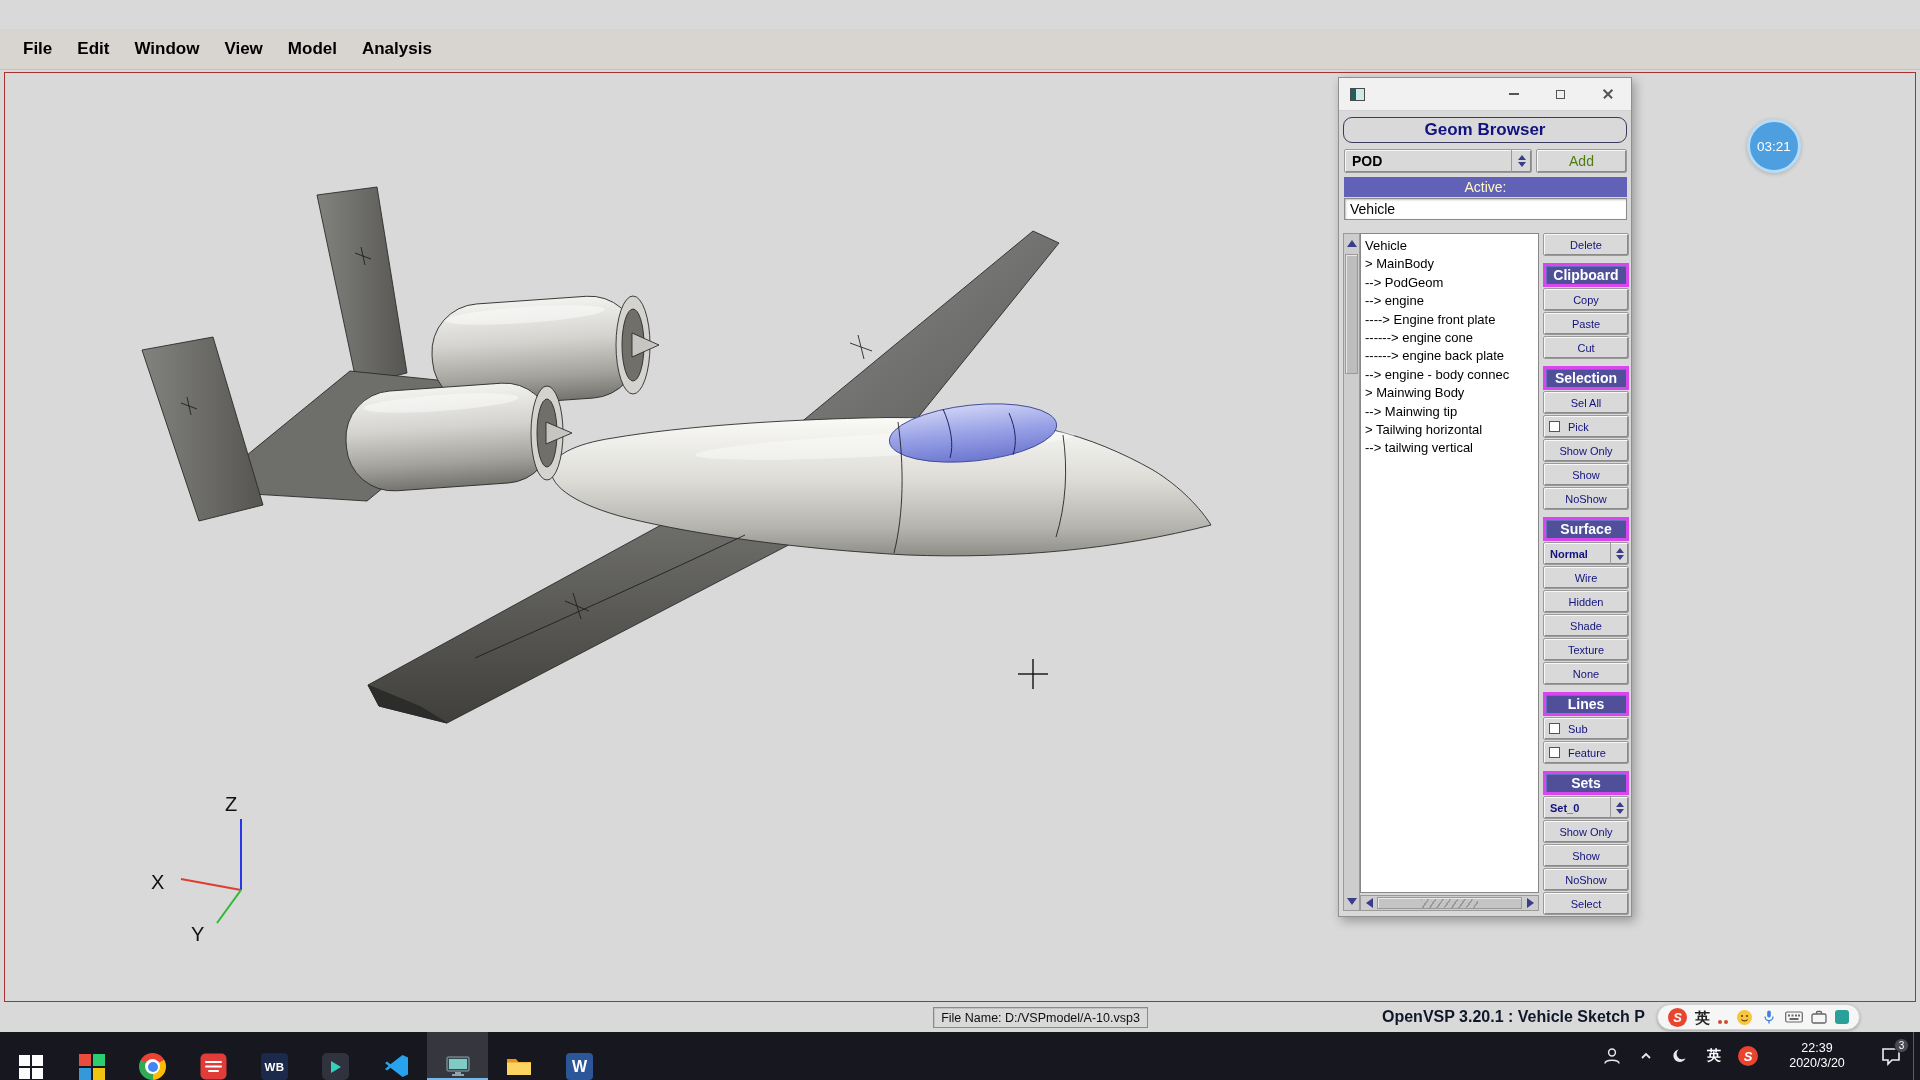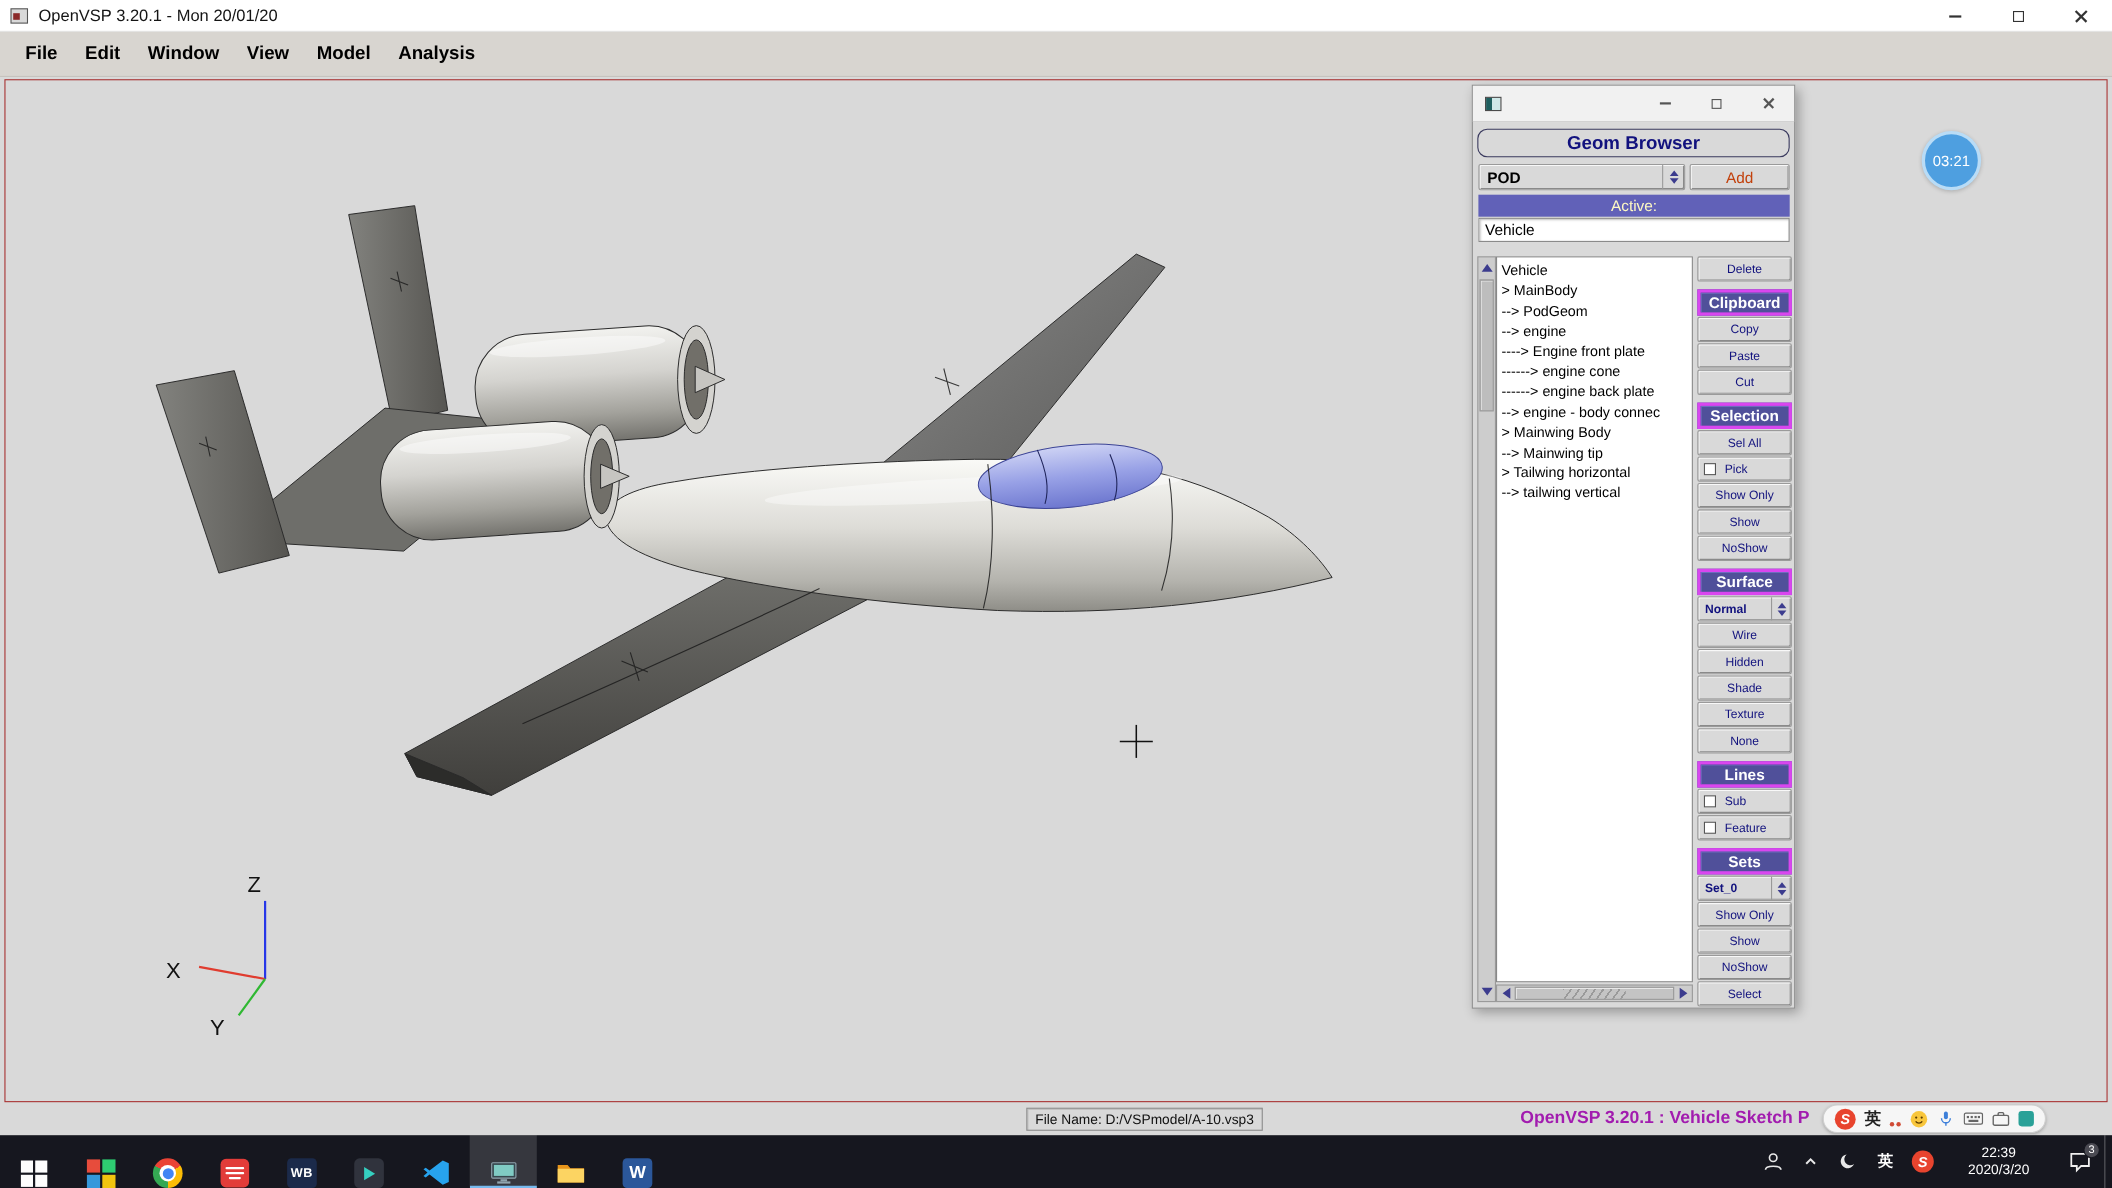--- a/index.html
+++ b/index.html
@@ -26,21 +26,21 @@
   
   .viewport{position:absolute;left:4px;top:72px;width:1912px;height:930px;border:1px solid #a83232;background:#d9d9d9;z-index:1;}
   .viewport svg.scene{display:block;}
 
   
   .timer{position:absolute;left:1747px;top:119px;width:54px;height:54px;border-radius:50%;background:#4e9fe0;border:3px solid #b9dcf6;color:#fff;display:flex;align-items:center;justify-content:center;font-size:13.5px;z-index:6;box-shadow:0 1px 4px rgba(0,0,0,.2);}
 
   
   .statusbar{position:absolute;left:0;top:1003px;width:1920px;height:29px;background:#d9d9d9;z-index:4;}
   .file-box{position:absolute;left:933px;top:4px;width:215px;height:21px;border:1px solid #8a8a8a;box-shadow:inset 1px 1px 0 #c2c2c2;display:flex;align-items:center;justify-content:center;font-size:12.5px;color:#101010;background:#d9d9d9;}
-  .app-status{position:absolute;left:1382px;top:5px;font-size:16px;font-weight:700;color:#a21caf;white-space:nowrap;}
+  .app-status{position:absolute;left:1382px;top:5px;font-size:16px;font-weight:700;color:#0f172a;white-space:nowrap;}
 
   
   .ime-bar{position:absolute;left:1657px;top:1004px;height:26px;display:flex;align-items:center;gap:8px;background:#f6f6f6;border:1px solid #cfcfcf;border-radius:13px;padding:0 10px;z-index:7;box-shadow:0 1px 3px rgba(0,0,0,.25);}
   .sogou-round{width:19px;height:19px;border-radius:50%;background:#e8442e;color:#fff;font-weight:700;font-style:italic;font-size:13px;display:flex;align-items:center;justify-content:center;}
   .sogou-round.small{width:20px;height:20px;}
   .ime-lang{font-size:15px;font-weight:700;color:#222;line-height:1;}
   .ime-ic{display:flex;align-items:center;justify-content:center;}
   .skin-sq{display:block;width:14px;height:14px;border-radius:3px;background:#2aa198;}
   .punct{display:flex;gap:2px;align-items:flex-end;height:14px;}
   .punct i{display:block;width:4px;height:4px;border-radius:50%;background:#d04b35;}
@@ -58,21 +58,21 @@
   .gw-close i:first-child{transform:rotate(45deg);}
   .gw-close i:last-child{transform:rotate(-45deg);}
   .gw-body{position:relative;height:806px;}
 
   .gb-title{position:absolute;left:4px;top:6px;width:284px;height:26px;border:1.6px solid #3a3a5e;border-radius:9px;display:flex;align-items:center;justify-content:center;font-size:17px;font-weight:700;color:#12127e;background:#d9d9d9;}
 
   .raised{background:#d9d9d9;border:1px solid #9a9a9a;box-shadow:inset 1px 1px 0 #f8f8f8,inset -1px -1px 0 #8a8a8a;border-radius:2px;}
   .gb-choice{position:absolute;left:5px;top:38px;width:188px;height:24px;display:flex;align-items:stretch;}
   .choice-label{flex:1;display:flex;align-items:center;padding-left:7px;font-size:14px;font-weight:700;color:#000000;}
   .choice-arrows{width:20px;border-left:1px solid #999;display:flex;flex-direction:column;align-items:center;justify-content:center;gap:2px;}
-  .gb-add{position:absolute;left:197px;top:38px;width:91px;height:24px;display:flex;align-items:center;justify-content:center;font-size:14px;color:#c2410c;}
+  .gb-add{position:absolute;left:197px;top:38px;width:91px;height:24px;display:flex;align-items:center;justify-content:center;font-size:14px;color:#4d7c0f;}
 
   .active-bar{position:absolute;left:5px;top:66px;width:283px;height:20px;background:#6161b8;color:#fef9c3;font-weight:400;font-size:14px;display:flex;align-items:center;justify-content:center;}
   .active-input{position:absolute;left:5px;top:87px;width:283px;height:22px;background:#fff;border:1px solid #8a8a8a;box-shadow:inset 1px 1px 2px rgba(0,0,0,.25);font-size:14px;color:#000;display:flex;align-items:center;padding-left:5px;}
 
   .tree-wrap{position:absolute;left:4px;top:122px;width:196px;height:678px;}
   .vscroll{position:absolute;left:0;top:0;width:17px;height:678px;background:#cdcdcd;border:1px solid #9a9a9a;}
   .vs-arrow{position:absolute;left:0;width:15px;height:16px;display:flex;align-items:center;justify-content:center;}
   .vs-up{top:1px;}
   .vs-down{bottom:1px;}
   .vs-thumb{position:absolute;left:1px;top:20px;width:13px;height:120px;background:#bdbdbd;border:1px solid #999;box-shadow:inset 1px 1px 0 #e8e8e8;}
@@ -121,41 +121,20 @@
   .tray-lang{color:#fff;font-size:14px;font-weight:700;}
   .tray-clock{width:104px;text-align:center;color:#fff;font-size:12.5px;line-height:15px;}
   .ac-badge{position:absolute;top:6px;right:4px;min-width:15px;height:15px;border-radius:8px;background:#4a4a52;border:1px solid #16171f;color:#fff;font-size:10px;display:flex;align-items:center;justify-content:center;padding:0 2px;}
   .show-desktop{width:7px;height:100%;border-left:1px solid rgba(255,255,255,.3);}
 </style>
 </head>
 <body>
 
 <div class="screen">
 
-  <div class="titlebar">
-    <svg class="tb-appicon" width="17" height="15" viewBox="0 0 17 15">
-        <rect x="1" y="1" width="15" height="13" fill="#d9d9d9" stroke="#555"></rect>
-        <rect x="3" y="5" width="6" height="6" fill="#8b2a2a"></rect>
-      </svg>
-    <span class="tb-title">OpenVSP 3.20.1 - Mon 20/01/20</span>
-    <div class="win-controls">
-      <div class="wc">
-          <span class="glyph-min"></span>
-        </div>
-      <div class="wc">
-          <span class="glyph-max"></span>
-        </div>
-      <div class="wc">
-          <span class="glyph-close">
-            <i></i>
-            <i></i>
-          </span>
-        </div>
-    </div>
-  </div>
 
   <div class="menubar" id="menubar">
       <div class="menu-item">File</div>
       <div class="menu-item">Edit</div>
       <div class="menu-item">Window</div>
       <div class="menu-item">View</div>
       <div class="menu-item">Model</div>
       <div class="menu-item">Analysis</div>
     </div>
 

